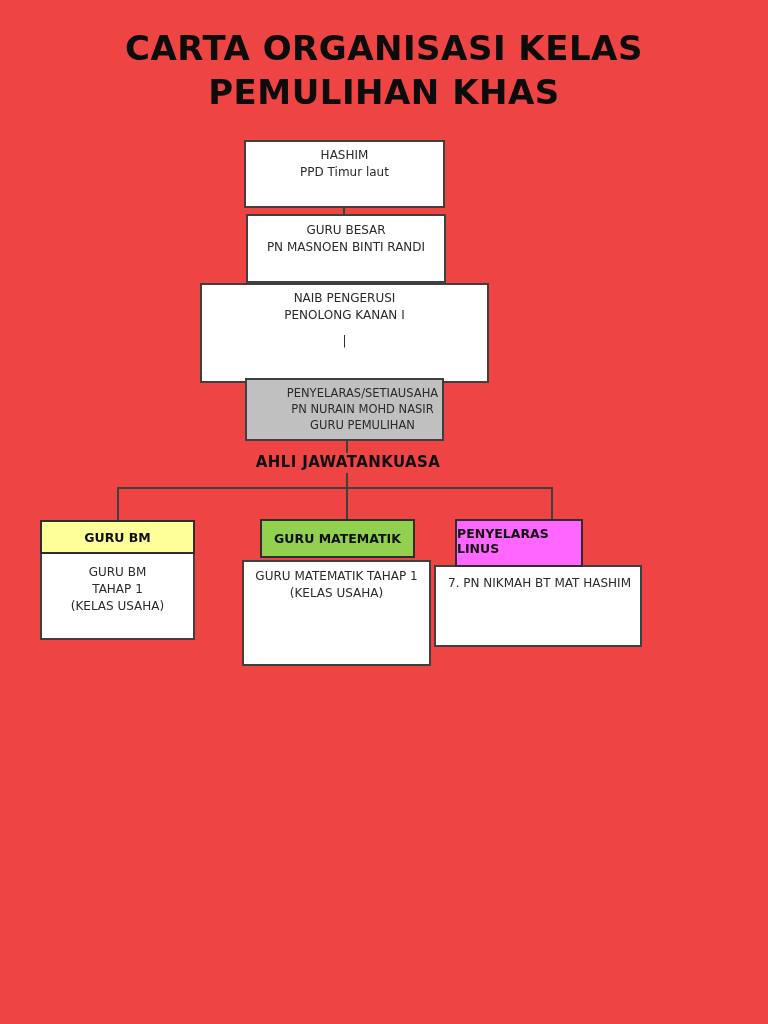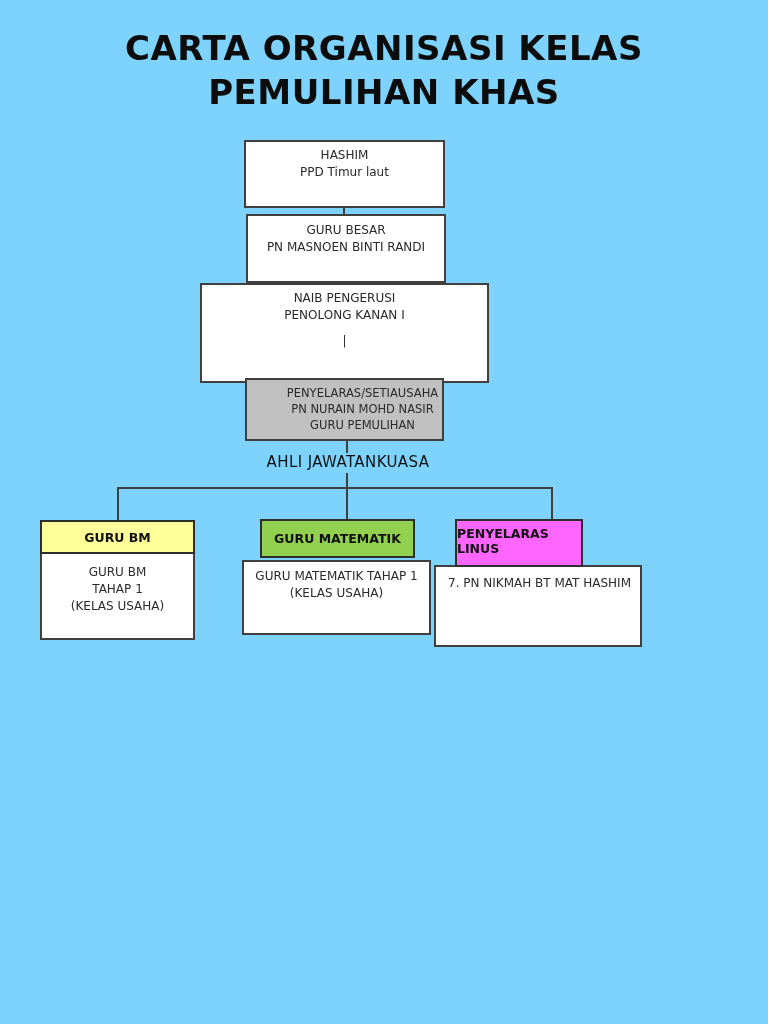--- a/index.html
+++ b/index.html
@@ -1,19 +1,19 @@
 <!DOCTYPE html>
 <html><head>
 <meta charset="utf-8">
 <style>
   * { margin:0; padding:0; box-sizing:border-box; }
   html,body { background:#ffffff; }
   .page {
     position:relative; width:768px; height:1024px;
-    background:#7dd3fc; overflow:hidden;
+    background:#ef4444; overflow:hidden;
     font-family:"DejaVu Sans","Liberation Sans",sans-serif;
     color:#222222;
   }
   
   .title {
     position:absolute; left:0; top:26px; width:768px;
     text-align:center; font-weight:700; color:#0c0c0c;
     font-size:34px; line-height:44px; letter-spacing:0.5px;
   }
   
@@ -24,21 +24,21 @@
   }
   .box-penaung    { left:244px; top:140px; width:201px; height:68px; padding-top:5px; }
   .box-pengerusi  { left:246px; top:214px; width:200px; height:69px; padding-top:6px; }
   .box-naib       { left:200px; top:283px; width:289px; height:100px; padding-top:5px; }
   .box-penyelaras { left:245px; top:378px; width:199px; height:63px; padding-top:5px;
                     line-height:16px; font-size:11.5px; z-index:3; }
   .pipe-line { margin-top:9px; }
   
   .ajk-heading {
     position:absolute; left:198px; top:452px; width:300px;
-    text-align:center; font-size:15px; font-weight:400;
+    text-align:center; font-size:15px; font-weight:700;
     letter-spacing:0.4px; color:#111111; line-height:20px;
   }
   
   .conn { position:absolute; background:#3f3f3f; }
   .conn-1     { left:343px; top:208px; width:2px;  height:7px;  }
   .conn-2     { left:346px; top:441px; width:2px;  height:12px; }
   .conn-3     { left:346px; top:473px; width:2px;  height:15px; }
   .conn-h     { left:117px; top:487px; width:436px; height:2px; }
   .conn-left  { left:117px; top:487px; width:2px;  height:33px; }
   .conn-mid   { left:346px; top:487px; width:2px;  height:33px; }
@@ -50,21 +50,21 @@
     font-size:12.5px; font-weight:700; color:#111111; z-index:2;
   }
   .col1-header { left:40px;  top:520px; width:155px; height:34px; }
   .col2-header { left:260px; top:519px; width:155px; height:39px; }
   .col3-header { left:455px; top:519px; width:128px; height:48px; padding-bottom:4px; }
   .col-body {
     position:absolute; background:#ffffff; border:2px solid #3f3f3f;
     text-align:center; font-size:12px; line-height:17px; color:#2a2a2a; z-index:1;
   }
   .col1-body { left:40px;  top:552px; width:155px; height:88px; padding-top:10px; }
-  .col2-body { left:242px; top:560px; width:189px; height:75px; padding-top:6px; }
+  .col2-body { left:242px; top:560px; width:189px; height:106px; padding-top:6px; }
   .col3-body { left:434px; top:565px; width:208px; height:82px; padding:8px 4px 0 12px;
                text-align:left; z-index:0; }
 </style>
 </head>
 <body>
 
 <div class="page">
 
   <div class="title">
     <div>CARTA ORGANISASI KELAS</div>

